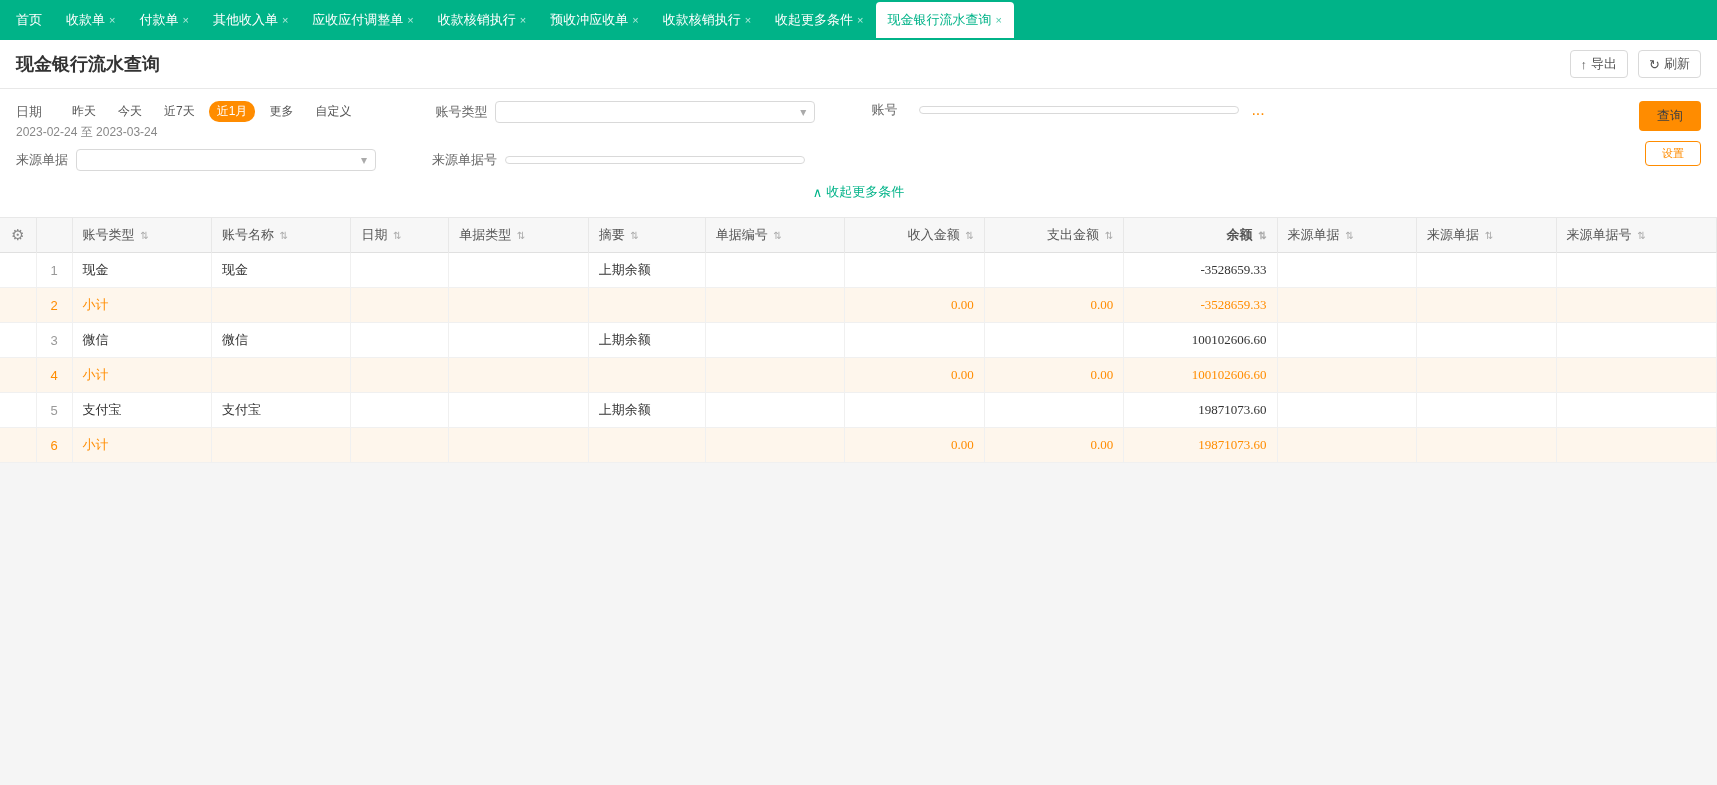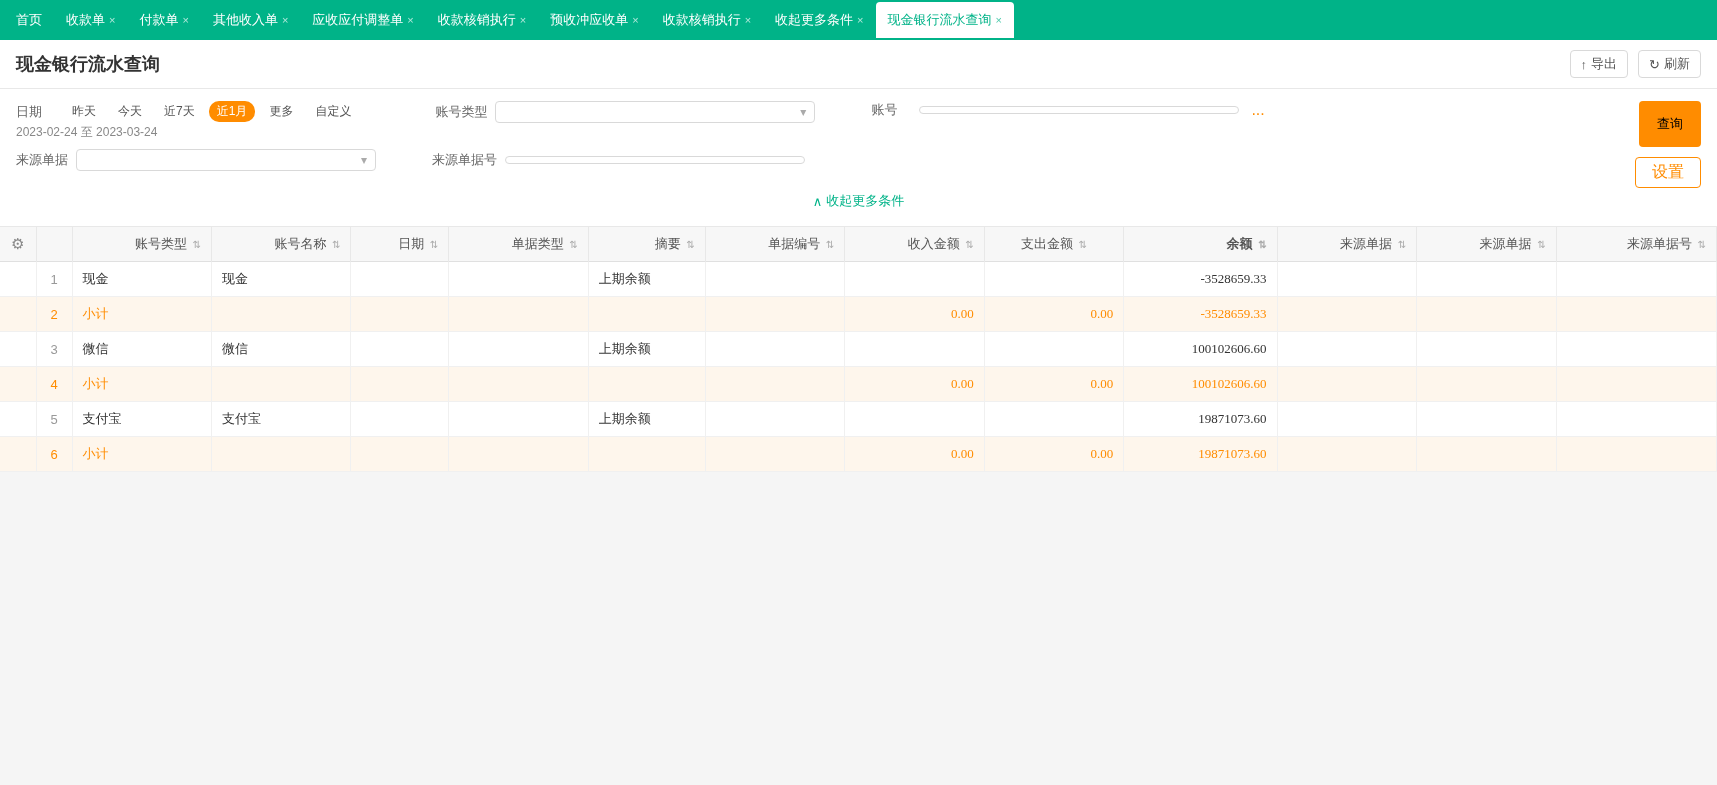--- a/index.html
+++ b/index.html
@@ -134,36 +134,36 @@
       align-items: center;
       gap: 4px;
       color: #00b388;
       font-size: 13px;
       cursor: pointer;
       padding: 4px 0;
     }
 
     .query-btn {
       background: #ff8c00;
-      color: #000000;
+      color: #404040;
       border: none;
       border-radius: 4px;
-      padding: 14px 18px;
+      padding: 6px 18px;
       font-size: 13px;
       cursor: pointer;
       display: block;
       margin-bottom: 6px;
     }
     .settings-btn {
       background: #fff;
       color: #ff8c00;
       border: 1px solid #ff8c00;
       border-radius: 4px;
       padding: 4px 16px;
-      font-size: 16px;
+      font-size: 11px;
       cursor: pointer;
     }
 
     .btn-group-right {
       display: flex;
       flex-direction: column;
       align-items: flex-end;
       gap: 4px;
       margin-left: auto;
     }
@@ -178,21 +178,21 @@
       width: 100%;
       border-collapse: collapse;
       font-size: 13px;
     }
     thead tr {
       background: #f7f7f7;
       border-bottom: 1px solid #e0e0e0;
     }
     thead th {
       padding: 8px 10px;
-      text-align: right;
+      text-align: left;
       color: #555;
       font-weight: normal;
       border-right: 1px solid #e8e8e8;
       white-space: nowrap;
       user-select: none;
     }
     thead th .sort-icon { color: #aaa; font-size: 10px; margin-left: 2px; }
     thead th.gear-col { width: 36px; text-align: center; }
     tbody tr { border-bottom: 1px solid #f0f0f0; }
     tbody td {
@@ -363,21 +363,21 @@
           <span class="sort-icon">⇅</span>
         </th>
         <th>
           <span>单据编号</span>
           <span class="sort-icon">⇅</span>
         </th>
         <th style="text-align:right;">
           <span>收入金额</span>
           <span class="sort-icon">⇅</span>
         </th>
-        <th style="text-align:center;">
+        <th style="text-align:right;">
           <span>支出金额</span>
           <span class="sort-icon">⇅</span>
         </th>
         <th style="text-align:right;font-weight:bold;">
           <span>余额</span>
           <span class="sort-icon">⇅</span>
         </th>
         <th>
           <span>来源单据</span>
           <span class="sort-icon">⇅</span>

